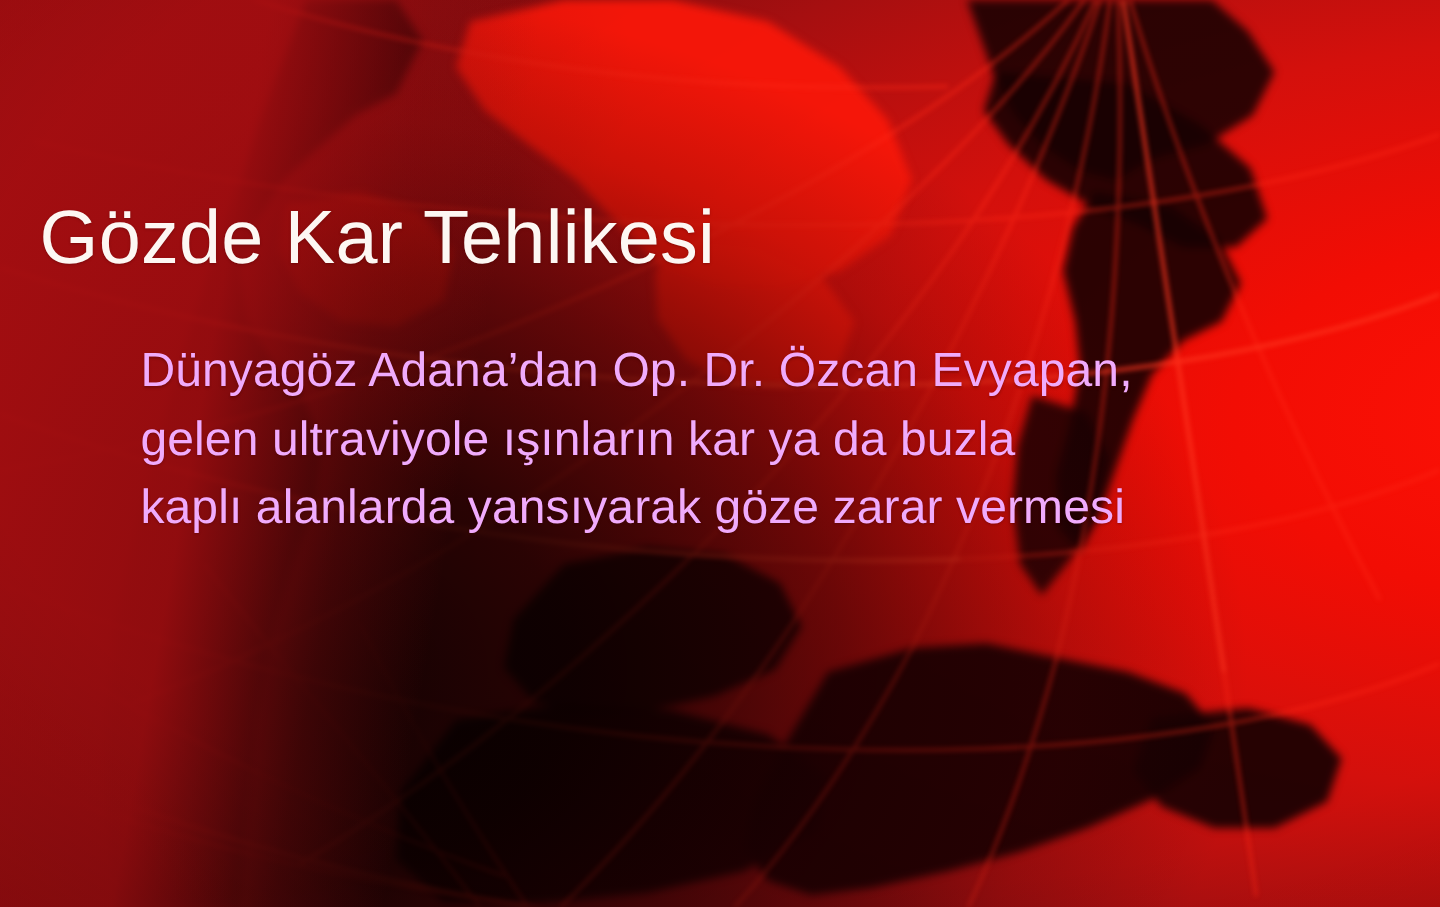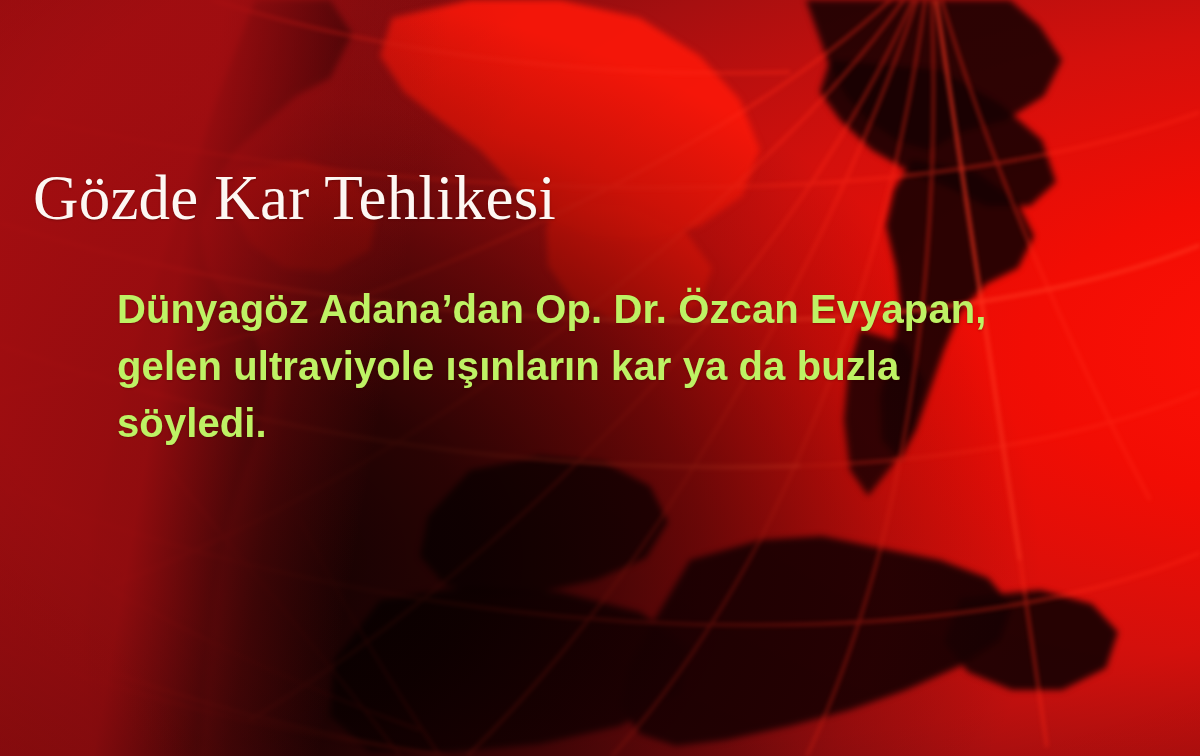--- a/index.html
+++ b/index.html
@@ -60,32 +60,31 @@
     position: absolute;
     left: 33px;
     top: 124px;
     font-size: 63px;
     font-weight: 400;
     line-height: 1.02;
     color: #fdf7f3;
     letter-spacing: 0.2px;
     white-space: nowrap;
     text-shadow: 0 1px 2px rgba(60,0,0,0.35);
-    font-family: Liberation Serif, serif;
   }
 
   .body-copy {
     position: absolute;
     left: 117px;
     top: 281px;
     width: 1040px;
     font-size: 40px;
-    font-weight: 700;
+    font-weight: 400;
     line-height: 57px;
-    color: #bef264;
+    color: #f0abfc;
     letter-spacing: 0.1px;
     text-shadow: 0 1px 2px rgba(50,0,0,0.30);
   }
   .body-copy .ln { display: block; white-space: nowrap; }
 </style>
 </head>
 <body>
 
 <div id="stage">
 
@@ -163,16 +162,16 @@
 
   <div class="layer bg-shadow"></div>
   <div class="layer bg-plate"></div>
   <div class="layer bg-vignette"></div>
 
   <h1 class="headline">Gözde Kar Tehlikesi</h1>
 
   <div class="body-copy">
     <span class="ln">Dünyagöz Adana’dan Op. Dr. Özcan Evyapan,</span>
     <span class="ln">gelen ultraviyole ışınların kar ya da buzla</span>
-    <span class="ln">söyledi.</span>
+    <span class="ln">kaplı alanlarda yansıyarak göze zarar vermesi</span>
   </div>
 
 </div>
 
 </body></html>

